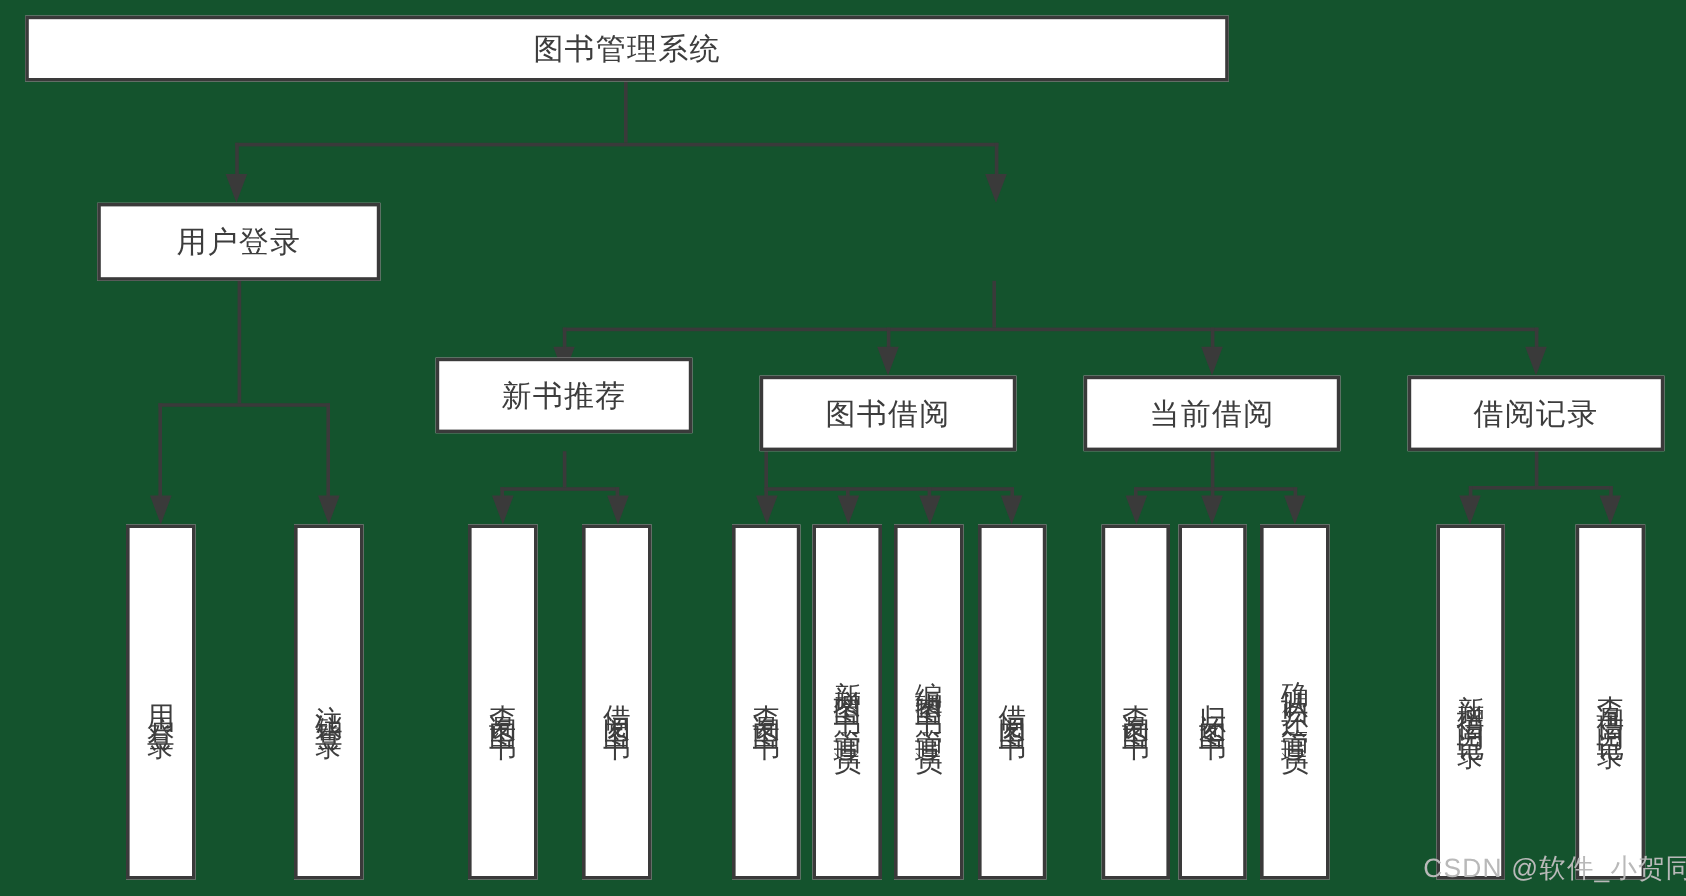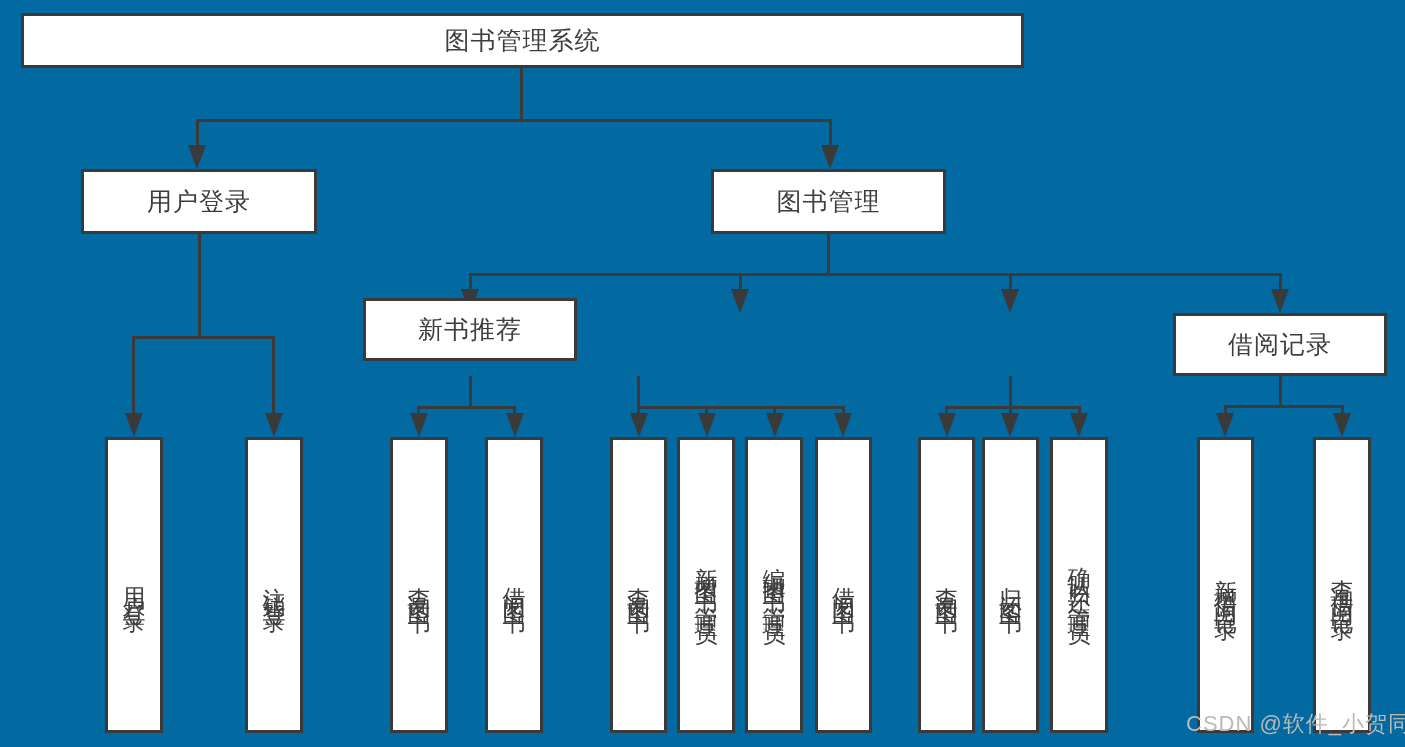--- a/index.html
+++ b/index.html
@@ -1,19 +1,19 @@
 <!DOCTYPE html>
 <html><head>
 <meta charset="utf-8">
 <style>
   html,body { margin:0; padding:0; background:#ffffff; }
   #stage {
     position:relative;
     width:1405px; height:747px;
-    background:#0369a1;
+    background:#14532d;
     font-family:"Liberation Sans","DejaVu Sans",sans-serif;
     overflow:hidden;
   }
   .hbox, .vbox {
     position:absolute;
     box-sizing:border-box;
     background:#ffffff;
     border:3px solid #3a3a3a;
     display:flex;
     align-items:center;
@@ -108,25 +108,26 @@
   <div class="ln" style="left:1224px;top:405px;width:120px;height:3px"></div>
   <div class="ln" style="left:1224px;top:405px;width:3px;height:12px"></div>
   <div class="ln" style="left:1341px;top:405px;width:3px;height:12px"></div>
   <div class="ah" style="left:1216px;top:413px"></div>
   <div class="ah" style="left:1333px;top:413px"></div>
 
   <div class="hbox" style="left:21px;top:13px;width:1003px;height:55px">图书管理系统</div>
 
   <div class="hbox" style="left:81px;top:169px;width:236px;height:65px">用户登录</div>
 
-  <div class="hbox" style="left:711px;top:169px;width:235px;height:65px">图书管理</div>
 
   <div class="hbox" style="left:363px;top:298px;width:214px;height:63px">新书推荐</div>
 
+  <div class="hbox" style="left:633px;top:313px;width:214px;height:63px">图书借阅</div>
 
+  <div class="hbox" style="left:903px;top:313px;width:214px;height:63px">当前借阅</div>
 
   <div class="hbox" style="left:1173px;top:313px;width:214px;height:63px">借阅记录</div>
 
   <div class="vbox" style="left:105px;top:437px;width:58px;height:296px">
     <span>用户登录</span>
     </div>
   <div class="vbox" style="left:245px;top:437px;width:58px;height:296px">
     <span>注销登录</span>
     </div>
 

